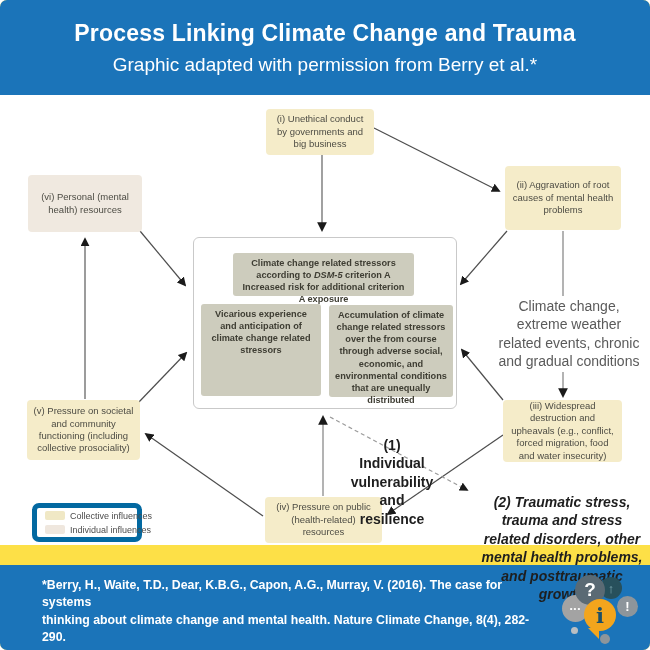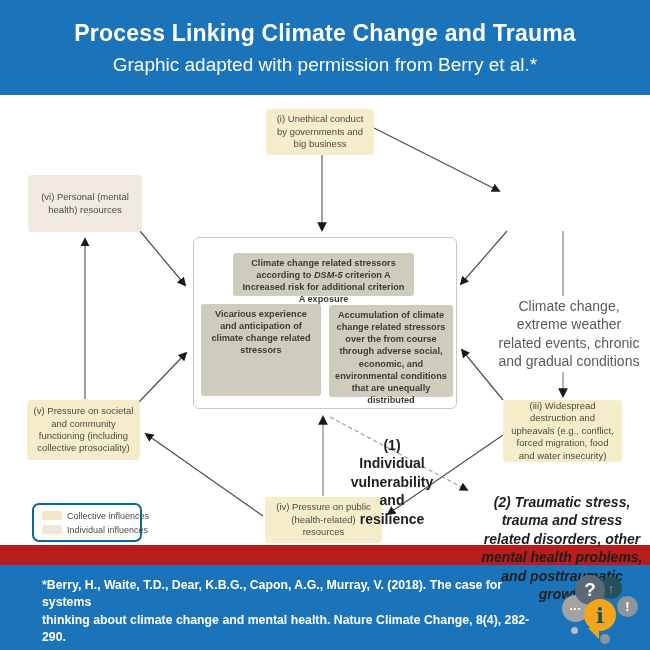--- a/index.html
+++ b/index.html
@@ -1,17 +1,17 @@
 <!DOCTYPE html>
 <html><head>
 <meta charset="utf-8">
 <style>
   html,body{margin:0;padding:0;}
-  .page{position:relative;width:650px;height:650px;background:#b91c1c;
-        font-family:"Liberation Sans",sans-serif;overflow:hidden;}
+  .page{position:relative;width:650px;height:650px;background:#fde047;
+        font-family:"Liberation Sans",sans-serif;overflow:hidden;border-radius:7px;}
   
   .hdr{position:absolute;left:0;top:0;width:650px;height:95px;background:#1b74b9;
        display:flex;flex-direction:column;align-items:center;justify-content:center;}
   .hdr h1{margin:0;color:#ffffff;font-size:23px;font-weight:bold;letter-spacing:.2px;}
   .hdr .sub{margin-top:7px;color:#ffffff;font-size:19px;font-weight:500;}
   
   .diag{position:absolute;left:0;top:95px;width:650px;height:450px;background:#fff;}
   .arrows{position:absolute;left:0;top:0;z-index:1;}
   .box{position:absolute;z-index:2;border-radius:4px;display:flex;align-items:center;
        justify-content:center;text-align:center;font-size:9.5px;line-height:1.3;
@@ -21,21 +21,21 @@
   .container{position:absolute;left:193px;top:142px;width:264px;height:172px;z-index:2;
        background:#ffffff;border:1px solid #c9c9c9;border-radius:6px;box-sizing:border-box;}
   .stressor{position:absolute;background:#cdccbd;border-radius:3px;display:flex;
        align-items:flex-start;justify-content:center;text-align:center;font-size:9.2px;
        font-weight:bold;line-height:1.32;color:#3e3d33;padding:4px 6px;box-sizing:border-box;}
   .note{position:absolute;z-index:2;text-align:center;font-size:14px;line-height:1.32;}
   .note-plain{color:#5a5a5a;background:#ffffff;padding:1px 0;}
   .note-bold{color:#1e1e1e;font-weight:bold;}
   
   .legend{position:absolute;left:32px;top:408px;width:110px;height:39px;z-index:2;
-       border:2px solid #0369a1;border-radius:7px;background:#fff;display:flex;
+       border:5px solid #0369a1;border-radius:7px;background:#fff;display:flex;
        flex-direction:column;justify-content:center;gap:4px;padding:2px 8px;box-sizing:border-box;}
   .leg-row{display:flex;align-items:center;gap:5px;}
   .swatch{width:20px;height:9px;border-radius:2px;flex:none;}
   .leg-label{font-size:9px;color:#4c4c4c;white-space:nowrap;}
   
   .ftr{position:absolute;left:0;top:565px;width:650px;height:85px;background:#1b74b9;}
   .cite{position:absolute;left:42px;top:12px;width:505px;color:#ffffff;
         font-size:12.3px;font-weight:bold;line-height:1.42;}
   
   .bubbles{position:absolute;left:555px;top:3px;width:95px;height:82px;}
@@ -78,20 +78,21 @@
       <line x1="503" y1="340" x2="388" y2="419" stroke="#4d4d4d" stroke-width="1.2" marker-end="url(#mh)"></line>
       <line x1="263" y1="421" x2="146" y2="339" stroke="#4d4d4d" stroke-width="1.2" marker-end="url(#mh)"></line>
       <line x1="323" y1="401" x2="323" y2="322" stroke="#8a8a8a" stroke-width="1.3" marker-end="url(#mh)"></line>
       <line x1="85" y1="304" x2="85" y2="144" stroke="#5a5a5a" stroke-width="1.2" marker-end="url(#mh)"></line>
       <line x1="140" y1="136" x2="185" y2="190" stroke="#4d4d4d" stroke-width="1.2" marker-end="url(#mh)"></line>
       <line x1="138" y1="308" x2="186" y2="258" stroke="#4d4d4d" stroke-width="1.2" marker-end="url(#mh)"></line>
       <line x1="330" y1="322" x2="467" y2="395" stroke="#9b9b9b" stroke-width="1.2" stroke-dasharray="4 3" marker-end="url(#mh)"></line>
     </svg>
 
     <div class="box collective" style="left:266px;top:14px;width:108px;height:46px;">(i) Unethical conduct by governments and big business</div>
+    <div class="box collective" style="left:505px;top:71px;width:116px;height:64px;">(ii) Aggravation of root causes of mental health problems</div>
     <div class="box individual" style="left:28px;top:80px;width:114px;height:57px;">(vi) Personal (mental health) resources</div>
     <div class="box collective" style="left:503px;top:305px;width:119px;height:62px;">(iii) Widespread destruction and upheavals (e.g., conflict, forced migration, food and water insecurity)</div>
     <div class="box collective" style="left:27px;top:305px;width:113px;height:60px;">(v) Pressure on societal and community functioning (including collective prosociality)</div>
     <div class="box collective" style="left:265px;top:402px;width:117px;height:46px;">(iv) Pressure on public (health-related) resources</div>
 
     <div class="container">
       <div class="stressor" style="left:39px;top:15px;width:181px;height:43px;">
         <span><span>Climate change related stressors according to </span><i>DSM-5</i><span> criterion A Increased risk for additional criterion A exposure</span></span>
       </div>
       <div class="stressor" style="left:7px;top:66px;width:120px;height:92px;">Vicarious experience and anticipation of climate change related stressors</div>
@@ -109,21 +110,21 @@
       </div>
       <div class="leg-row">
         <span class="swatch" style="background:#efe7de;"></span>
         <span class="leg-label">Individual influences</span>
       </div>
     </div>
   </div>
 
   <div class="ftr">
     <div class="cite">
-      <div>*Berry, H., Waite, T.D., Dear, K.B.G., Capon, A.G., Murray, V. (2018). The case for systems</div>
+      <div>*Berry, H., Waite, T.D., Dear, K.B.G., Capon, A.G., Murray, V. (2016). The case for systems</div>
       <div>thinking about climate change and mental health. Nature Climate Change, 8(4), 282-290.</div>
       <div>doi: 10.1038/s41558-018-0102-4</div>
     </div>
     <div class="bubbles">
       <div class="bub bub-q">?</div>
       <div class="bub bub-up">↑</div>
       <div class="bub bub-dots">•••</div>
       <div class="bub bub-ex">!</div>
       <div class="bub bub-info">i</div>
       <div class="bub-tail"></div>

